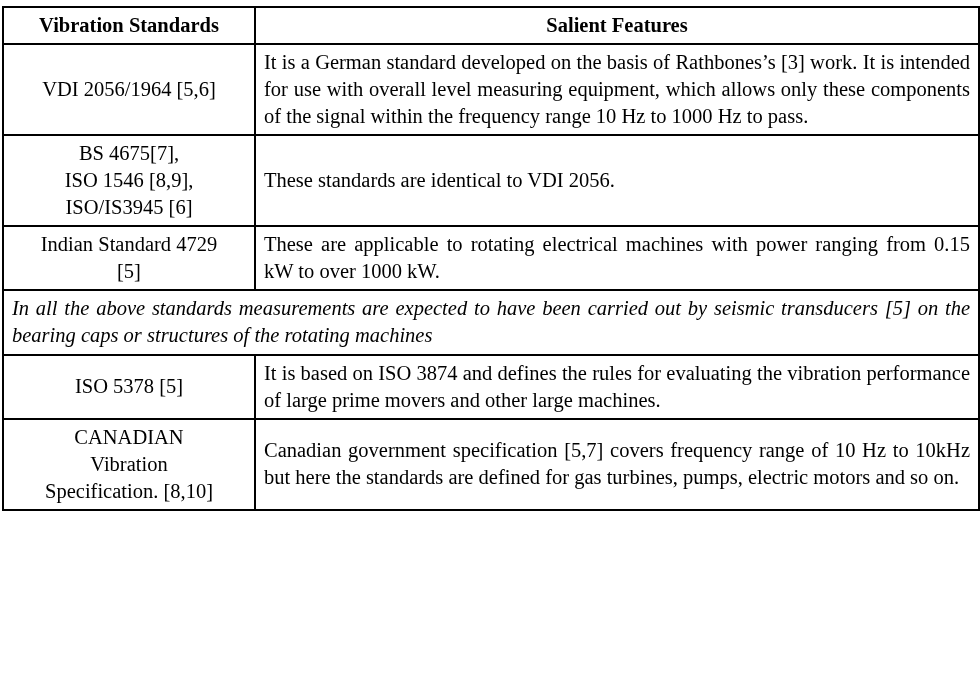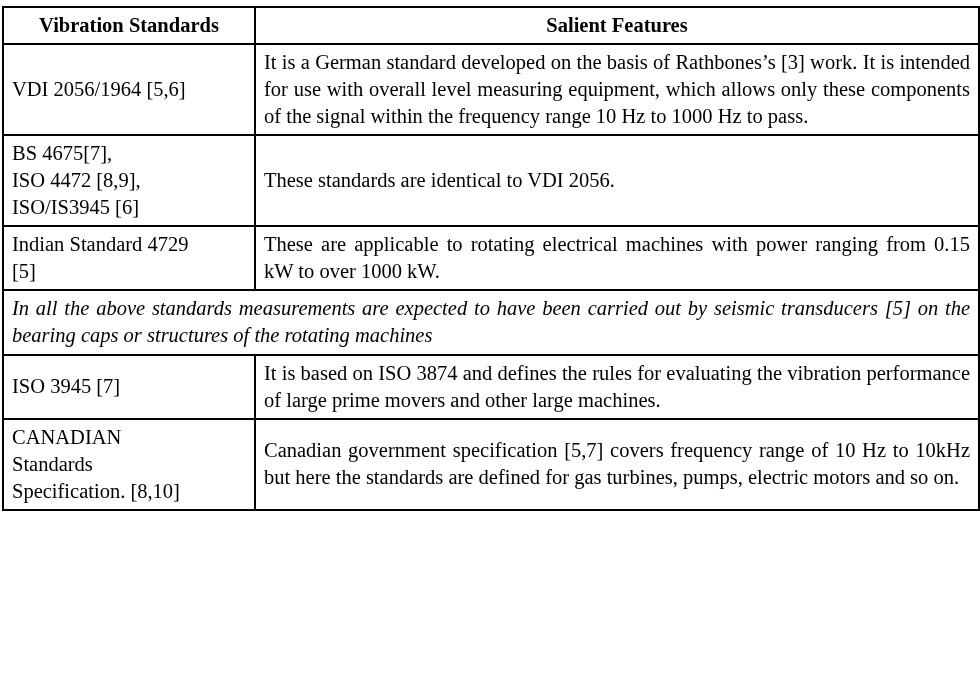--- a/index.html
+++ b/index.html
@@ -41,20 +41,21 @@
   
   .hdr {
     text-align: center;
     font-weight: bold;
     font-size: 21px;
     padding-top: 16px;
     padding-bottom: 16px;
   }
   
   td.std-name {
+    text-align: center;
     font-size: 20.5px;
     line-height: 1.35;
   }
   
   td.features {
     text-align: justify;
     text-justify: inter-word;
     font-size: 20.5px;
     line-height: 1.34;
   }
@@ -95,50 +96,50 @@
       <tr>
         <td class="std-name">
           <span>VDI 2056/1964 [5,6]</span>
         </td>
         <td class="features">It is a German standard developed on the basis of Rathbones’s [3] work. It is intended for use with overall level measuring equipment, which allows only these components of the signal within the frequency range 10 Hz to 1000 Hz to pass.</td>
       </tr>
 
       <tr>
         <td class="std-name">
           <div>BS 4675[7],</div>
-          <div>ISO 4472 [8,9],</div>
+          <div>ISO 1546 [8,9],</div>
           <div>ISO/IS3945 [6]</div>
         </td>
         <td class="features nojust">These standards are identical to VDI 2056.</td>
       </tr>
 
       <tr>
         <td class="std-name tight">
           <div>Indian Standard 4729</div>
           <div>[5]</div>
         </td>
         <td class="features">These are applicable to rotating electrical machines with power ranging from 0.15 kW to over 1000 kW.</td>
       </tr>
 
       <tr>
         <td class="note" colspan="2">In all the above standards measurements are expected to have been carried out by seismic transducers [5] on the bearing caps or structures of the rotating machines</td>
       </tr>
 
 
       <tr>
         <td class="std-name">
-          <span>ISO 3945 [7]</span>
+          <span>ISO 5378 [5]</span>
         </td>
         <td class="features">It is based on ISO 3874 and defines the rules for evaluating the vibration performance of large prime movers and other large machines.</td>
       </tr>
 
       <tr>
         <td class="std-name tight">
           <div>CANADIAN</div>
-          <div>Standards</div>
+          <div>Vibration</div>
           <div>Specification. [8,10]</div>
         </td>
         <td class="features">Canadian government specification [5,7] covers frequency range of 10 Hz to 10kHz but here the standards are defined for gas turbines, pumps, electric motors and so on.</td>
       </tr>
 
     </tbody>
   </table>
 
 </div>
 

